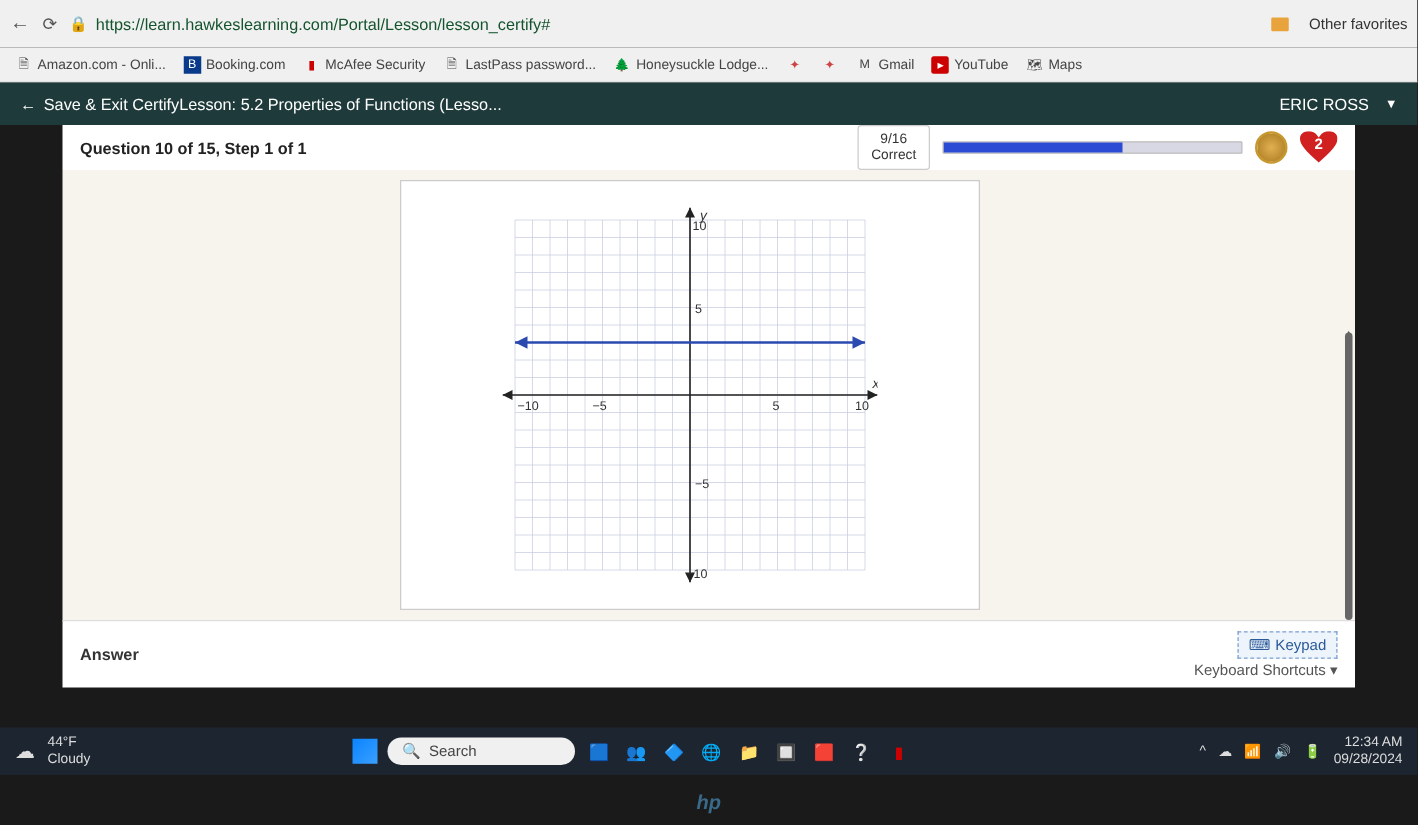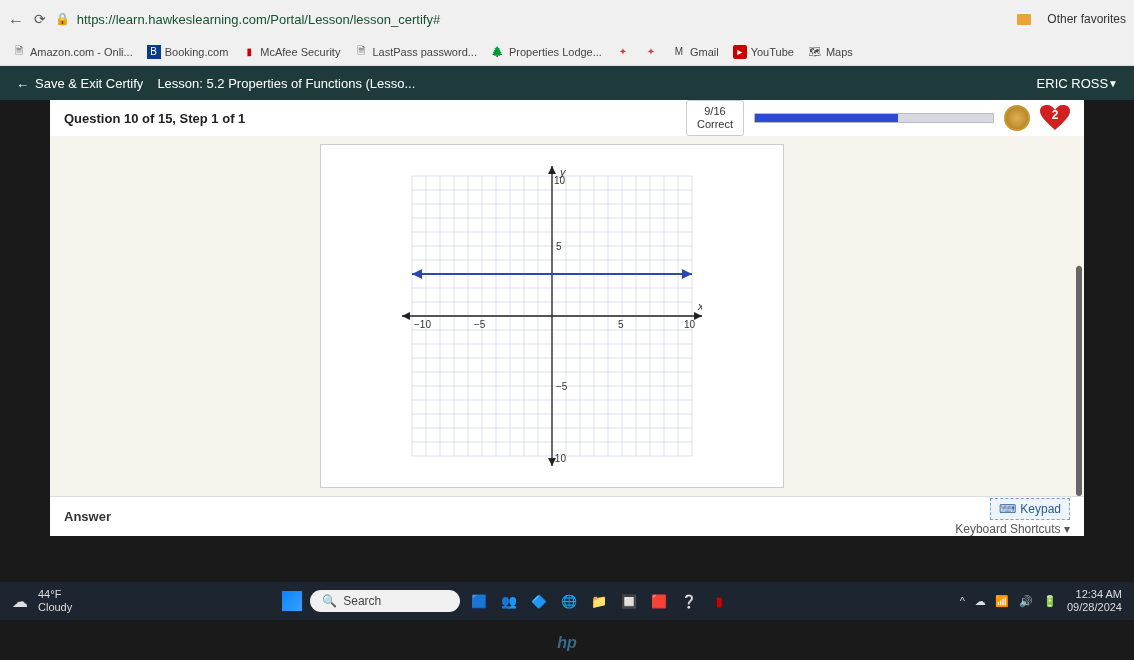--- a/index.html
+++ b/index.html
@@ -10,39 +10,39 @@
 .url-bar{display:flex;align-items:center;gap:6px;flex:0 0 auto}
 .lock{font-size:12px;color:#666}
 .url{font-size:13px;color:#14532d}
 .other-fav{margin-left:auto;display:flex;align-items:center;gap:16px;font-size:12px;color:#333}
 .folder-icon{width:14px;height:11px;background:#e8a33d;border-radius:1px}
 .bookmarks{background:#f0f0f0;height:28px;display:flex;align-items:center;padding:0 12px;gap:14px;border-bottom:1px solid #ddd}
 .bm{display:flex;align-items:center;gap:4px;font-size:11px;color:#444;cursor:pointer}
 .bm-icon{width:14px;height:14px;display:flex;align-items:center;justify-content:center;font-size:10px}
 .lesson-bar{background:#1f3a3a;height:34px;display:flex;align-items:center;padding:0 16px;color:#fff}
 .save-exit{display:flex;align-items:center;gap:6px;font-size:13px;cursor:pointer}
-.lesson-title{margin-left:14px;font-size:13px}
-.user-area{margin-left:auto;display:flex;align-items:center;gap:0;font-size:13px}
+.lesson-title{margin-left:0;font-size:13px}
+.user-area{margin-left:auto;display:flex;align-items:center;gap:13px;font-size:13px}
 .caret{font-size:10px}
 .progress-row{background:#fff;height:36px;display:flex;align-items:center;padding:0 14px;gap:10px;margin:0 50px}
 .question-label{font-size:13px;font-weight:700;color:#222}
 .correct-box{margin-left:auto;text-align:center;font-size:11px;line-height:1.2;padding:4px 10px;border:1px solid #ccc;border-radius:3px;color:#333}
 .pbar{flex:0 0 240px;height:10px;background:#d8d8e4;border:1px solid #bbb;border-radius:1px;position:relative}
 .pfill{position:absolute;left:0;top:0;bottom:0;width:60%;background:#2b4bd4}
 .coin{width:26px;height:26px;border-radius:50%;background:radial-gradient(circle,#e0b050,#a87820);border:2px solid #c89830}
 .heart{position:relative;width:30px;height:26px}
 .heart svg{width:30px;height:26px}
 .heart-num{position:absolute;top:3px;left:0;right:0;text-align:center;color:#fff;font-size:12px;font-weight:bold}
 .content{background:#f6f4ec;margin:0 50px;height:360px;display:flex;position:relative}
 .left-pane{flex:0 0 270px}
 .graph-pane{flex:1;display:flex;justify-content:center;align-items:center;background:#fff;margin:8px 0;border:1px solid #ccc}
 .graph{position:relative;width:300px;height:300px}
 .scrollbar{position:absolute;right:2px;top:130px;width:6px;height:230px;background:#666;border-radius:3px}
 .scroll-up{position:absolute;right:0;top:126px;width:10px;height:10px;color:#555;font-size:10px}
-.answer-row{background:#fff;margin:0 50px;height:40px;display:flex;align-items:center;padding:0 14px;border-top:1px solid #ddd}
+.answer-row{background:#fff;margin:0 50px;height:54px;display:flex;align-items:center;padding:0 14px;border-top:1px solid #ddd}
 .answer-label{font-size:13px;font-weight:600;color:#333}
 .keypad-area{margin-left:auto;text-align:right}
 .keypad-btn{display:inline-flex;align-items:center;gap:4px;border:1px dashed #7aa0d0;padding:3px 8px;font-size:12px;color:#2a5a9a;background:#eef4fb;cursor:pointer}
 .kshort{font-size:12px;color:#555;margin-top:2px}
 .taskbar{position:absolute;bottom:40px;left:0;right:0;height:38px;background:#1c2530;display:flex;align-items:center;padding:0 12px;gap:10px;color:#ddd}
 .weather{font-size:11px;line-height:1.15}
 .tb-center{margin-left:200px;display:flex;align-items:center;gap:8px}
 .win-icon{width:20px;height:20px;background:linear-gradient(135deg,#0a84ff,#3aa0ff)}
 .search-pill{display:flex;align-items:center;gap:6px;background:#f0f0f0;color:#444;border-radius:16px;padding:4px 12px;font-size:12px;width:150px}
 .tb-icon{width:22px;height:22px;border-radius:4px;display:flex;align-items:center;justify-content:center;font-size:13px}
@@ -78,21 +78,21 @@
   <div class="bm">
       <span class="bm-icon" style="color:#c00">▮</span>
       <span>McAfee Security</span>
     </div>
   <div class="bm">
       <span class="bm-icon">🗎</span>
       <span>LastPass password...</span>
     </div>
   <div class="bm">
       <span class="bm-icon" style="color:#070">🌲</span>
-      <span>Properties Lodge...</span>
+      <span>Honeysuckle Lodge...</span>
     </div>
   <div class="bm">
       <span class="bm-icon" style="color:#c44">✦</span>
     </div>
   <div class="bm">
       <span class="bm-icon" style="color:#c44">✦</span>
     </div>
   <div class="bm">
       <span class="bm-icon">M</span>
       <span>Gmail</span>

